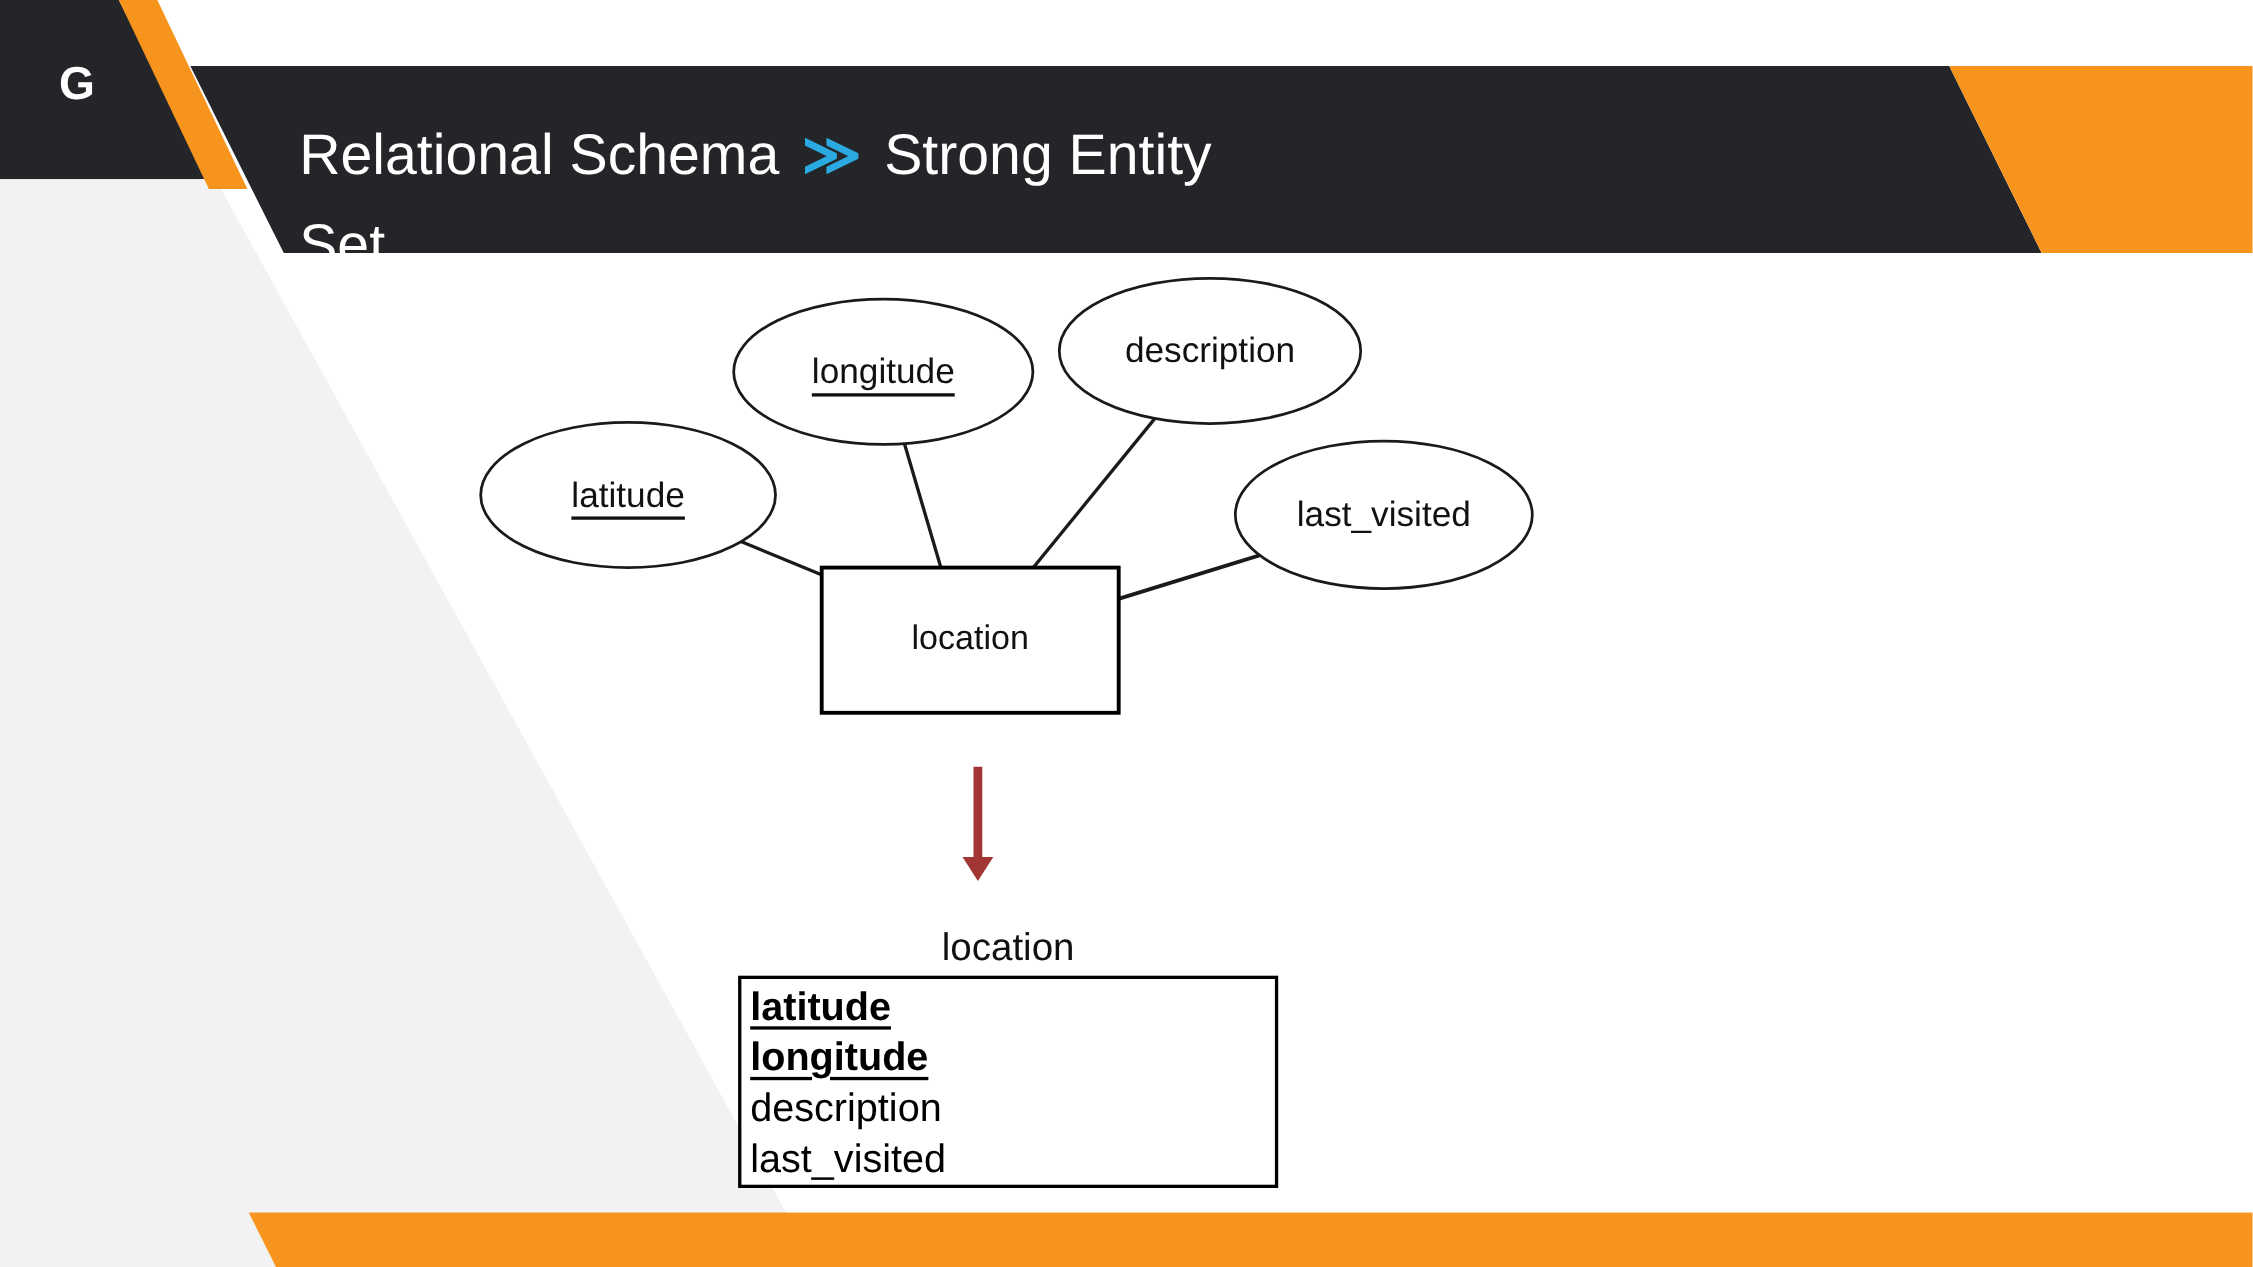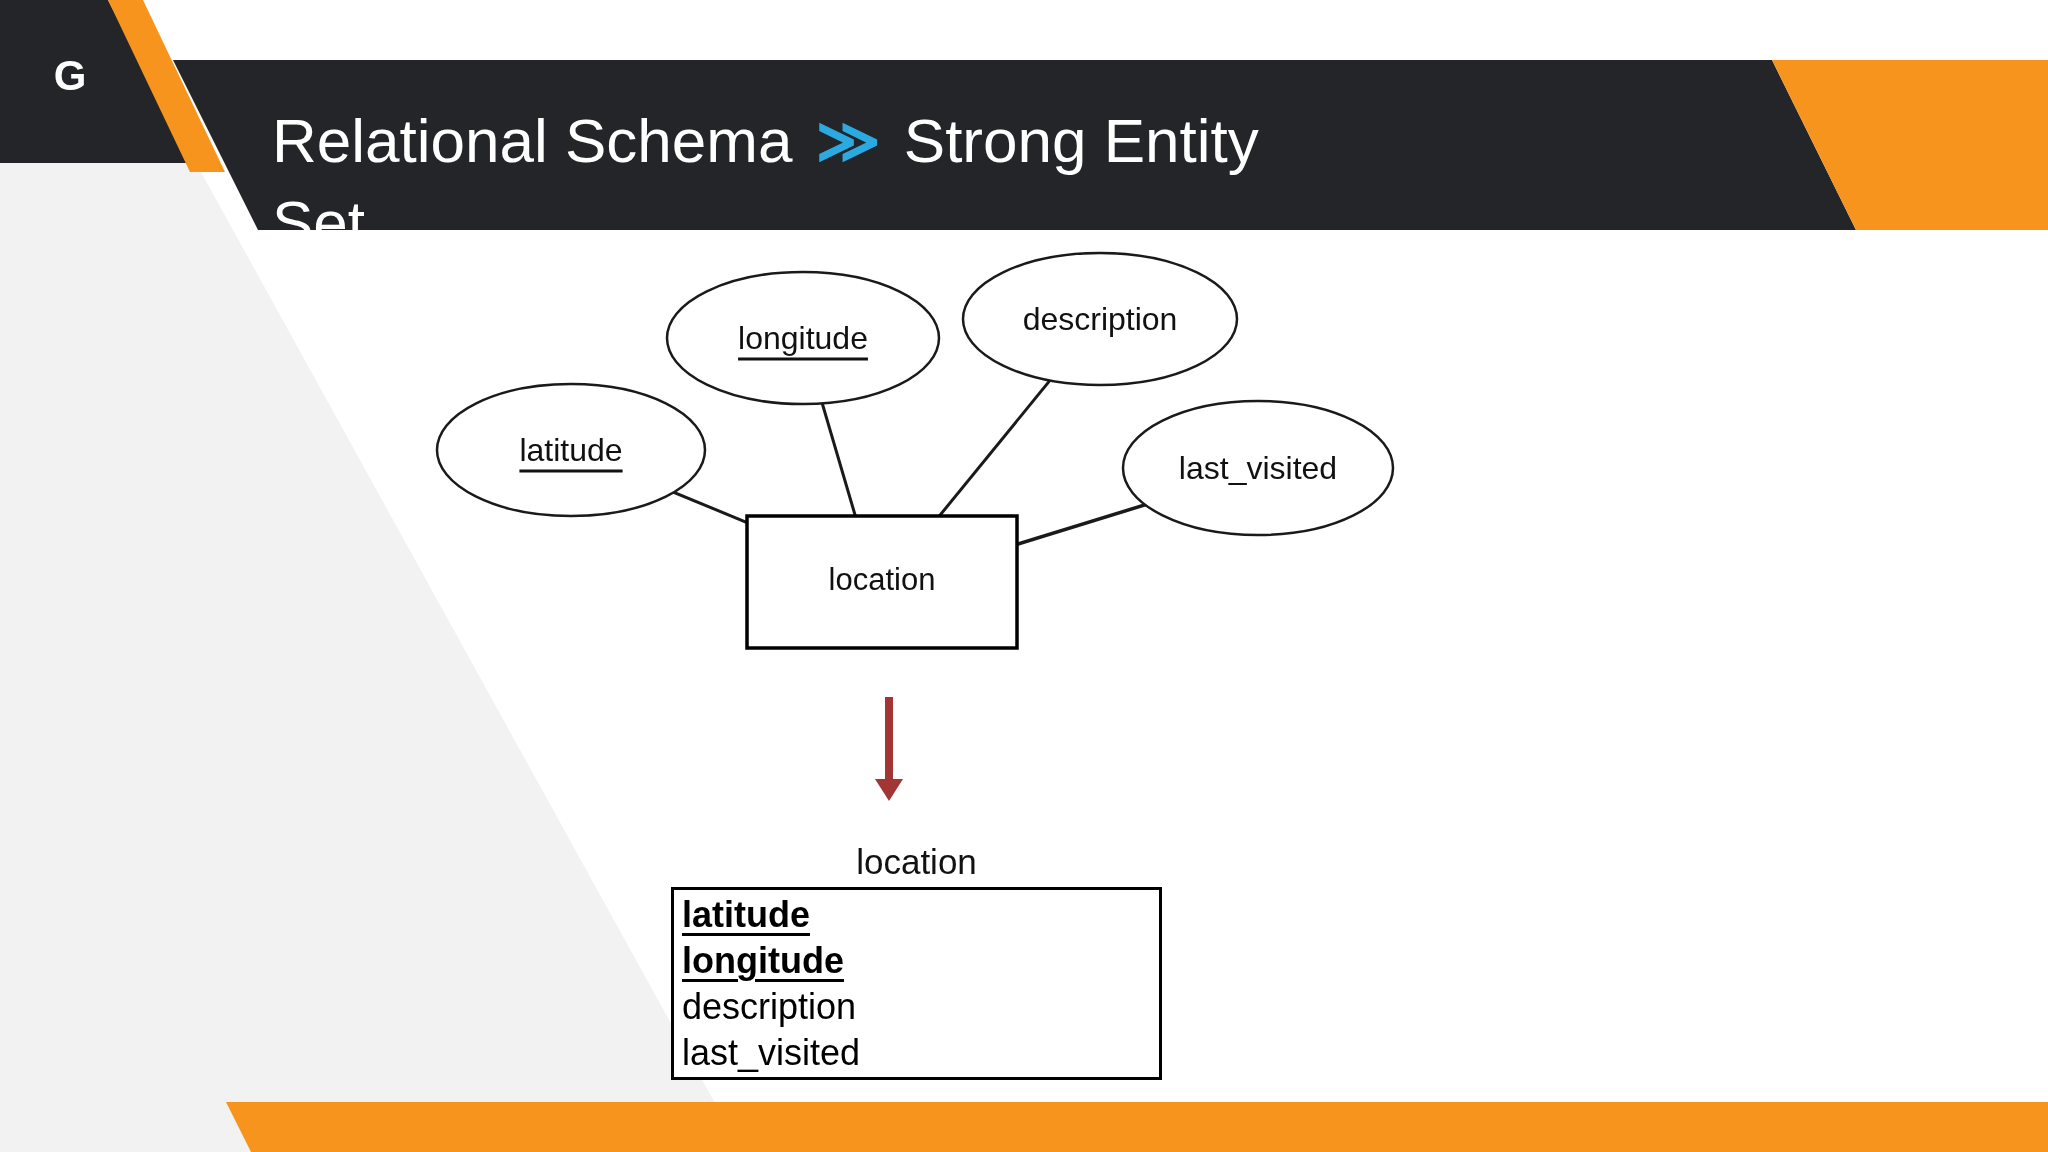--- a/index.html
+++ b/index.html
@@ -20,21 +20,21 @@
   .logo-g { position:absolute; left:40px; top:52px; width:60px; text-align:center;
     color:#ffffff; font-size:42px; font-weight:bold; }
 
   
   .header { position:absolute; left:0; top:60px; width:2048px; height:170px; overflow:hidden; }
   .header-dark { position:absolute; inset:0; background:#242528;
     clip-path:polygon(173px 0px, 1772px 0px, 1856px 170px, 258px 170px); }
   .header-orange { position:absolute; inset:0; background:#f7941d;
     clip-path:polygon(1772px 0px, 2048px 0px, 2048px 170px, 1856px 170px); }
   .title { position:absolute; left:272px; top:40px; width:1300px;
-    color:#ffffff; font-size:62px; line-height:82px; font-weight:normal;
+    color:#ffffff; font-size:52px; line-height:82px; font-weight:normal;
     letter-spacing:0px; }
   .title .chev { color:#2baae2; font-weight:bold; padding:0 6px; }
 
   
   svg.diagram { position:absolute; left:0; top:0; width:2048px; height:1152px; }
   .attr-label { position:absolute; transform:translate(-50%,-50%);
     font-size:32px; color:#111; white-space:nowrap; }
   .attr-label.key { text-decoration:underline; text-decoration-thickness:3px; text-underline-offset:9px; }
   .entity-label { position:absolute; transform:translate(-50%,-50%);
     font-size:31px; color:#111; }

